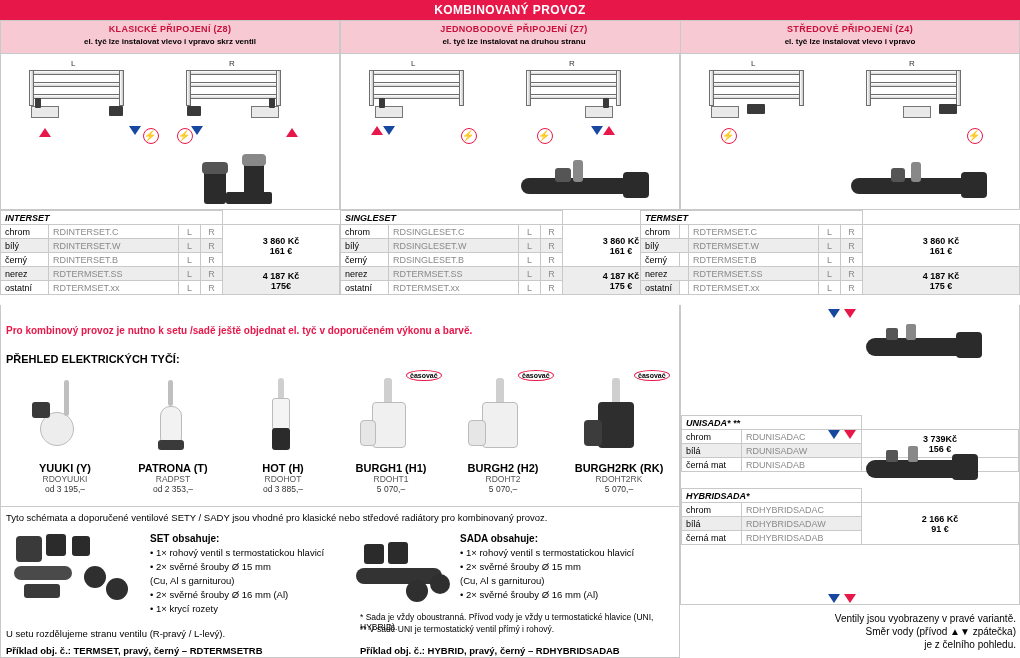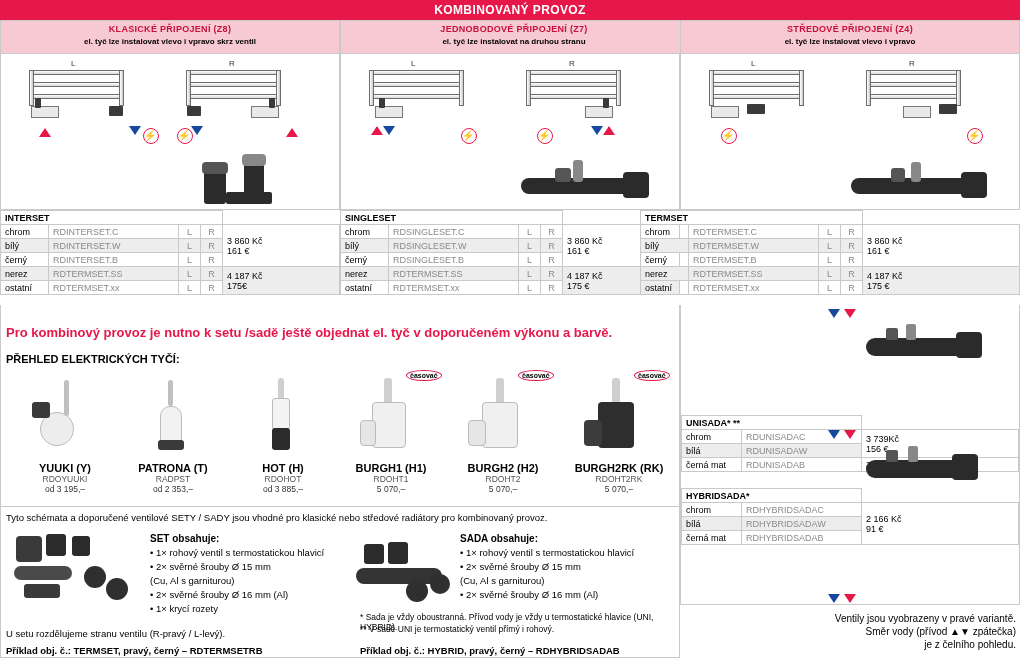--- a/index.html
+++ b/index.html
@@ -63,28 +63,28 @@
   
   .photo { position:absolute; }
   .pbody { position:absolute; background:#2b2b2b; border-radius:3px;}
   .pbody.round { border-radius:50%; }
   .pbody.grey { background:#555; }
   .pbody.lt { background:#888; }
 
   
   .tbl { position:absolute; border-collapse:collapse; font-size:9px; }
   .tbl td { border:1px solid #c9c9c9; padding:1px 4px; height:14px; }
-  .tname { font-weight:bold; }
+  .tname { font-weight:bold;font-style:italic; }
   .code { color:#8a8a8a; }
   .lr { width:22px; text-align:center; color:#8a8a8a;}
-  .price { text-align:left; font-weight:normal; }
+  .price { text-align:center; font-weight:bold; }
   .shade { background:#ededed; }
 
   
-  .redline { position:absolute; color:#e8174a; font-weight:bold; font-size:13px; }
+  .redline { position:absolute; color:#e8174a; font-weight:bold; font-size:10px; }
   .blackline{ position:absolute; color:#000; font-weight:bold; font-size:11px; }
 
   
   .rod { position:absolute; text-align:center; width:110px; }
   .rodname { font-weight:bold; font-size:11px; }
   .rodcode { font-size:8.5px; color:#555; }
   .rodprice{ font-size:8.5px; color:#333; }
 
   .timer { position:absolute; font-size:7px; color:#000; font-weight:bold;
            border:1px solid #e8174a; border-radius:50%; padding:1px 3px;}

